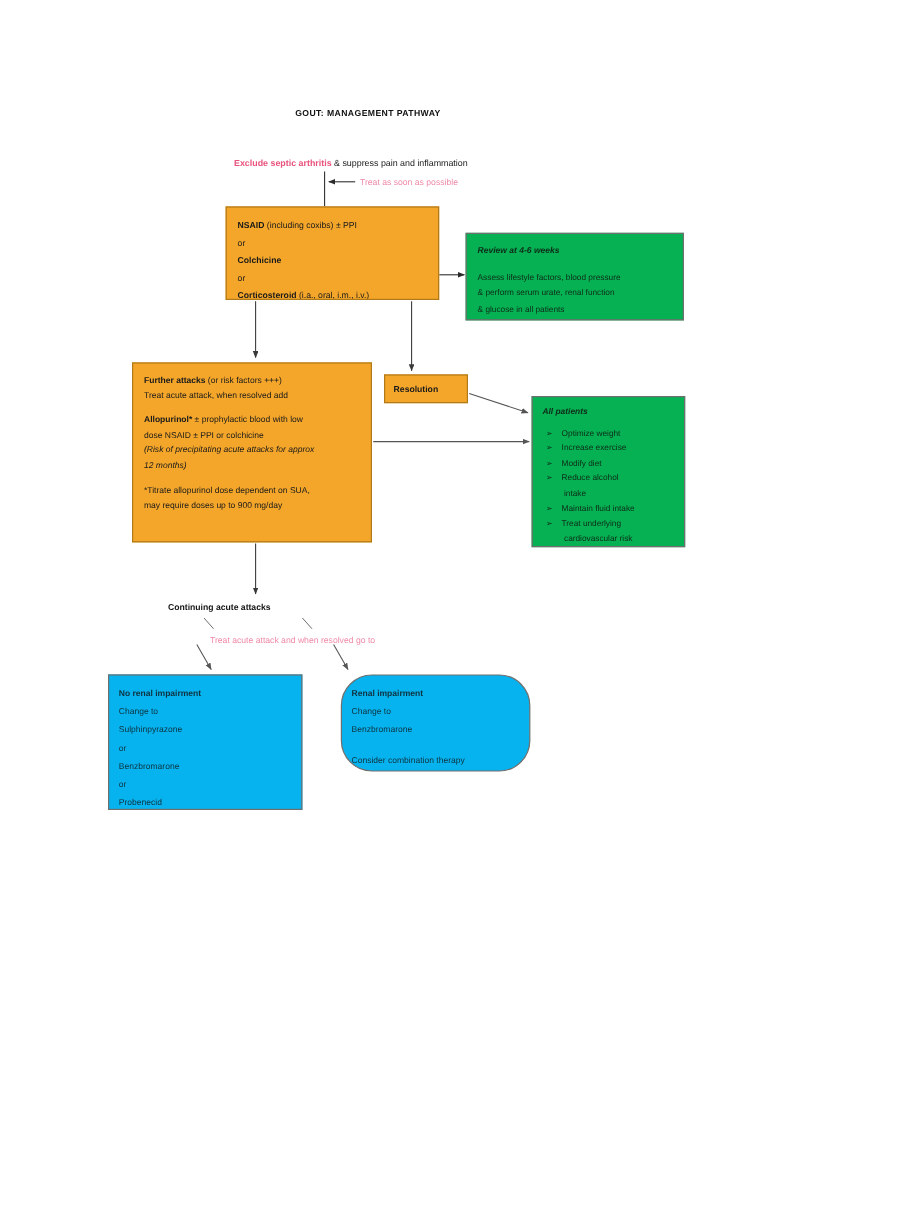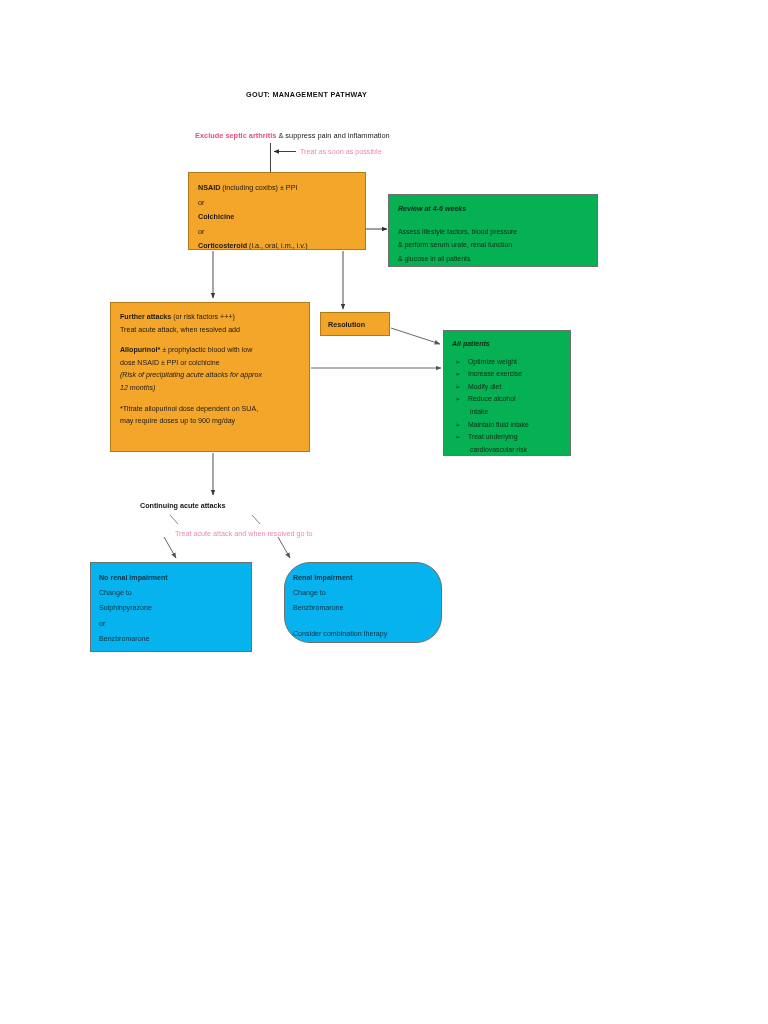--- a/index.html
+++ b/index.html
@@ -81,21 +81,21 @@
     left: 188px; top: 172px;
     width: 178px; height: 78px;
     padding: 8px 0 0 9px;
     font-size: 7.2px;
     line-height: 14.5px;
   }
 
   
   #review-box {
     left: 388px; top: 194px;
-    width: 210px; height: 73px;
+    width: 182px; height: 73px;
     padding: 8px 0 0 9px;
     font-size: 6.9px;
     line-height: 13.5px;
   }
   #review-box .hdr { margin-bottom: 8px; font-size: 7.1px; }
 
   
   #further-box {
     left: 110px; top: 302px;
     width: 200px; height: 150px;
@@ -164,21 +164,21 @@
   #treat-resolved {
     left: 175px; top: 529px;
     font-size: 7.2px;
     color: #f08aa8;
     white-space: nowrap;
   }
 
   
   #norenal-box {
     left: 90px; top: 562px;
-    width: 162px; height: 90px;
+    width: 162px; height: 113px;
     padding: 8px 0 0 8px;
     font-size: 7.1px;
     line-height: 15.2px;
   }
   #renal-box {
     left: 284px; top: 562px;
     width: 158px; height: 81px;
     padding: 8px 0 0 8px;
     font-size: 7.1px;
     line-height: 15.2px;

